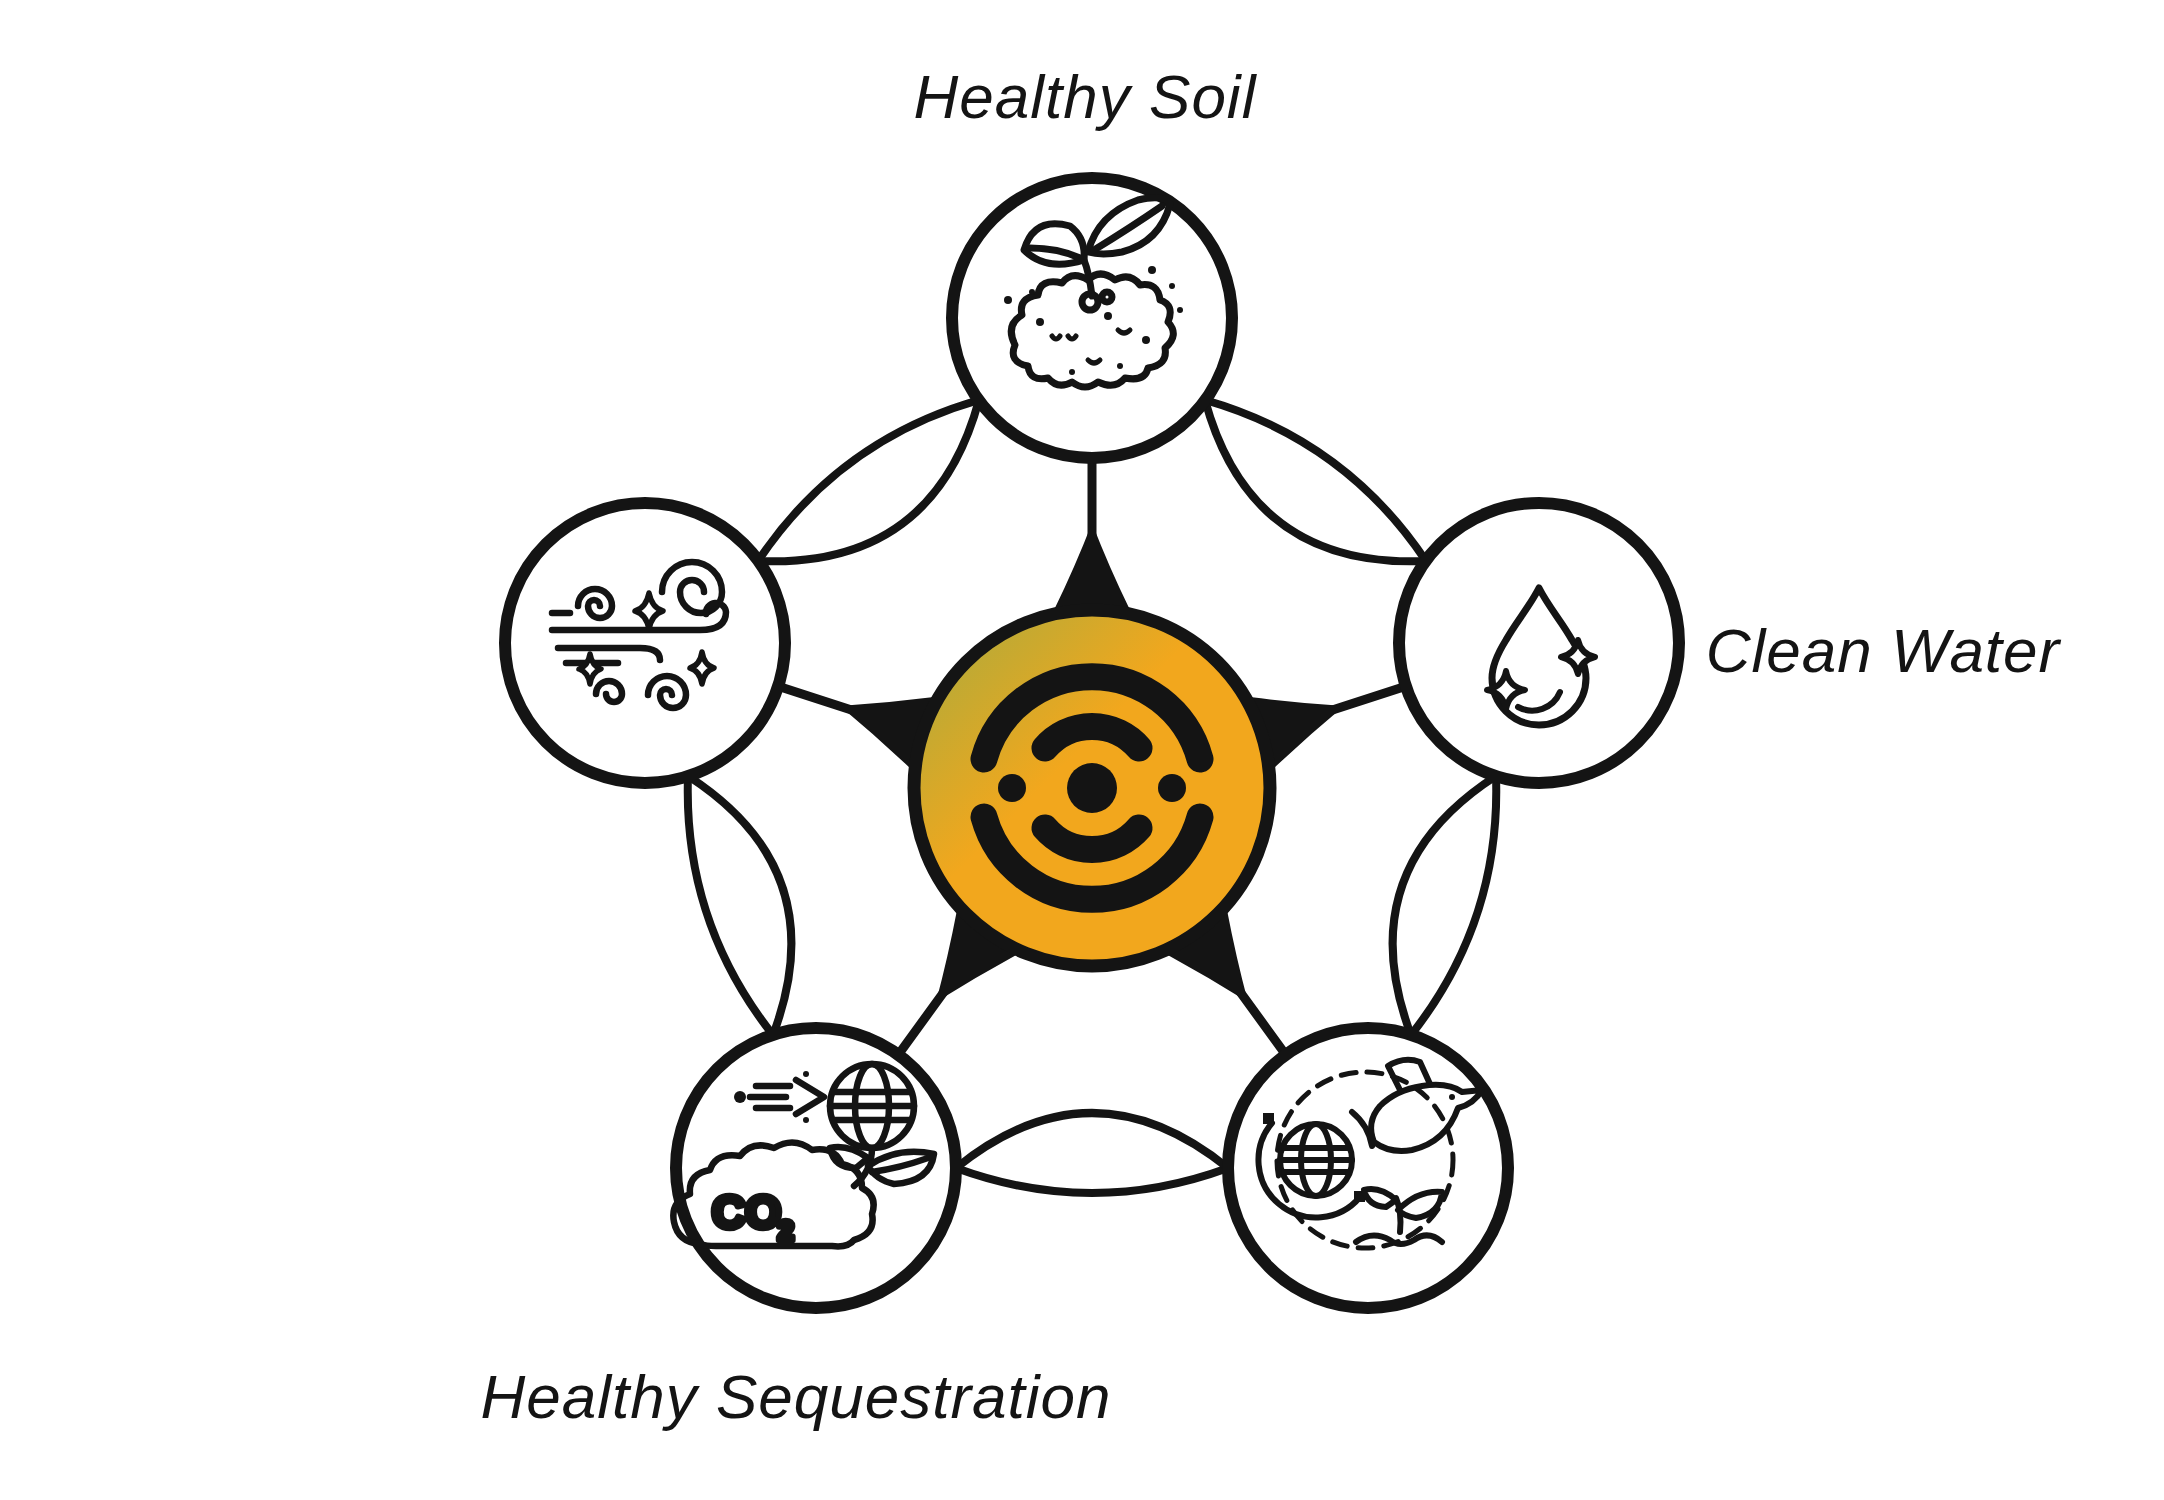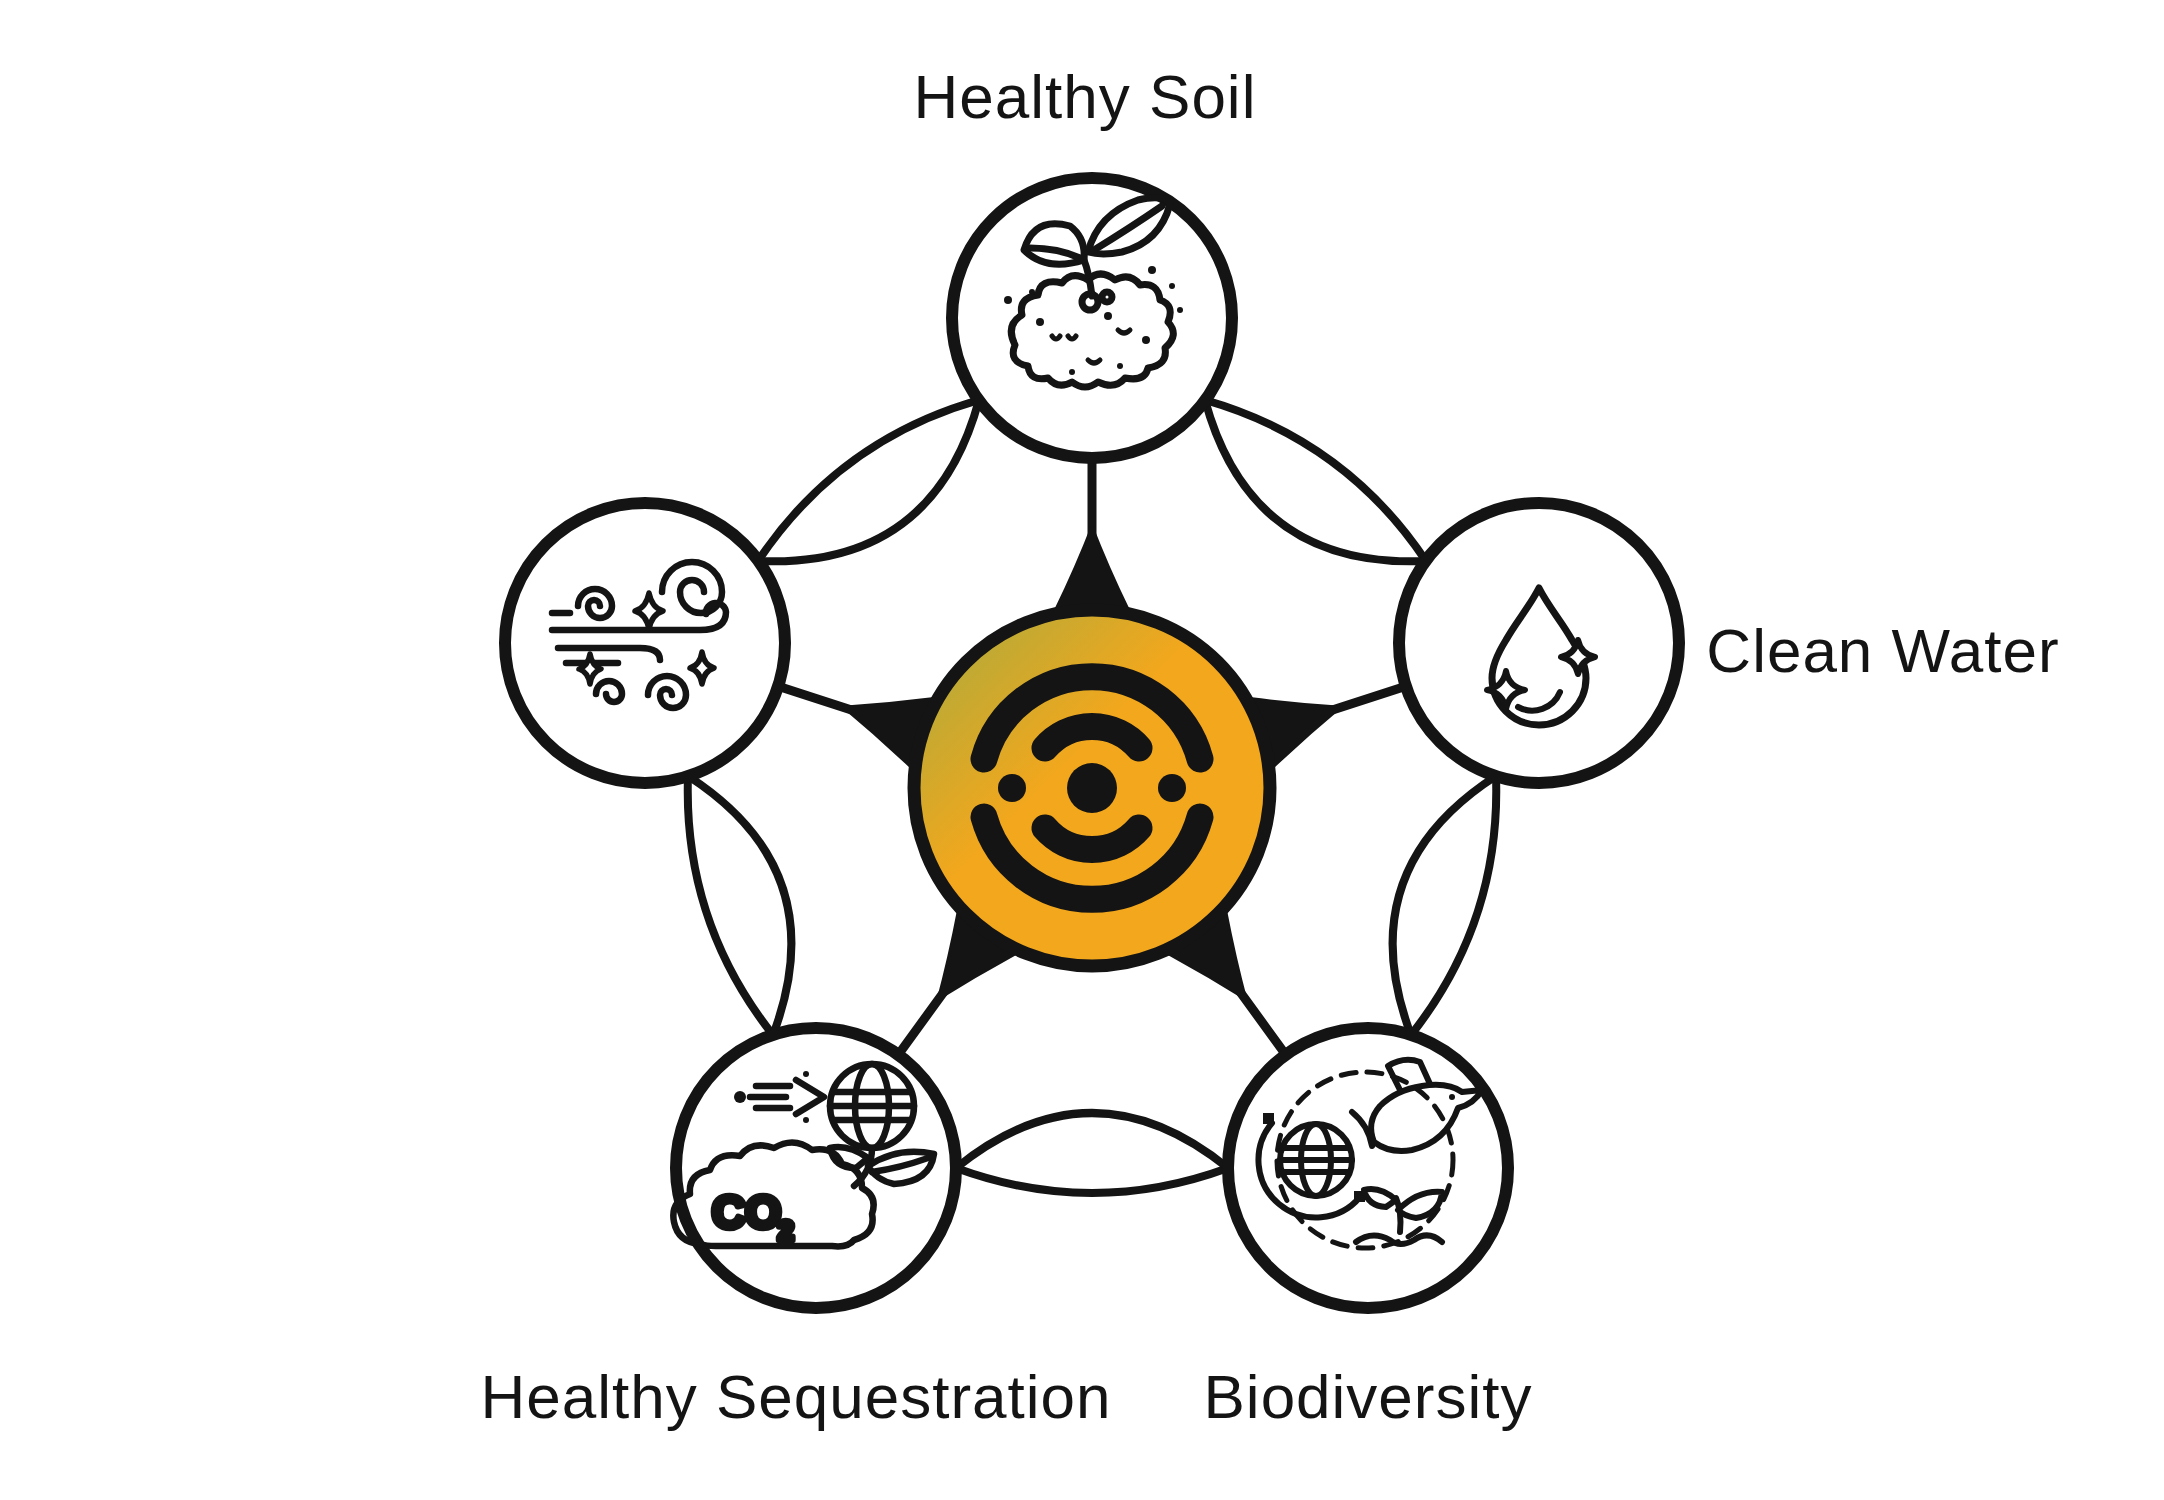--- a/index.html
+++ b/index.html
@@ -12,20 +12,21 @@
   }
   #diagram-svg{position:absolute;left:0;top:0;}
   .node-label{
     position:absolute;
     transform:translate(-50%,-50%);
     font-size:62px;
     letter-spacing:1px;
     color:#141414;
     white-space:nowrap;
     font-weight:400;
+    font-style:italic;
   }
   .lbl-top{left:1085px;top:96px;}
   .lbl-left{left:334px;top:650px;}
   .lbl-right{left:1883px;top:650px;}
   .lbl-bl{left:796px;top:1396px;}
   .lbl-br{left:1368px;top:1396px;}
   .stroke{stroke:#141414;fill:none;stroke-linecap:round;stroke-linejoin:round;}
   .fillb{fill:#141414;stroke:none;}
   .co2-main{font-family:"Liberation Sans",sans-serif;font-weight:bold;font-size:46px;fill:#141414;}
   .co2-sub{font-family:"Liberation Sans",sans-serif;font-weight:bold;font-size:28px;fill:#141414;}
@@ -187,16 +188,15 @@
       <circle class="fillb" cx="1452" cy="1097" r="3"></circle>
       <path d="M1400,1232 Q1402,1212 1396,1198"></path>
       <path d="M1398,1210 Q1418,1190 1442,1192 Q1440,1214 1416,1218 Q1404,1216 1398,1210 Z"></path>
       <path d="M1396,1200 Q1380,1186 1364,1190 Q1368,1206 1386,1207 Z"></path>
       <path d="M1356,1242 Q1372,1230 1390,1240 Q1400,1248 1414,1240 Q1428,1230 1442,1242"></path>
     </g>
   </svg>
 
   <div class="node-label lbl-top">Healthy Soil</div>
   <div class="node-label lbl-right">Clean Water</div>
-  <div class="node-label lbl-br">Biodiversity</div>
   <div class="node-label lbl-bl">Healthy Sequestration</div>
 
 </div>
 
 </body></html>

